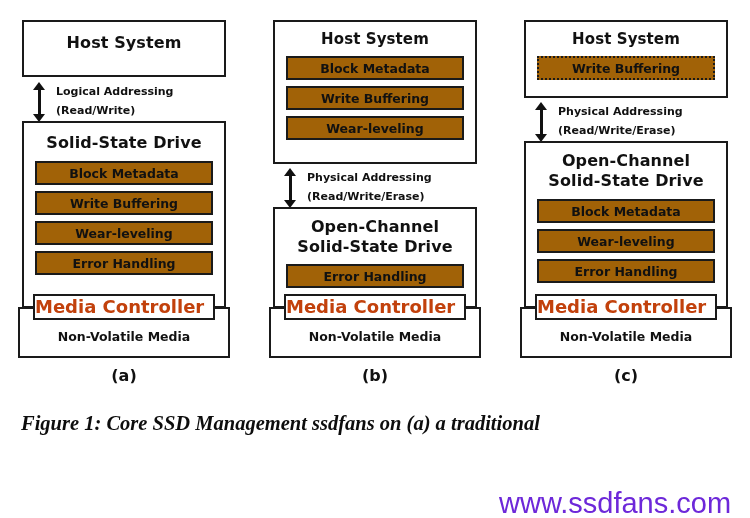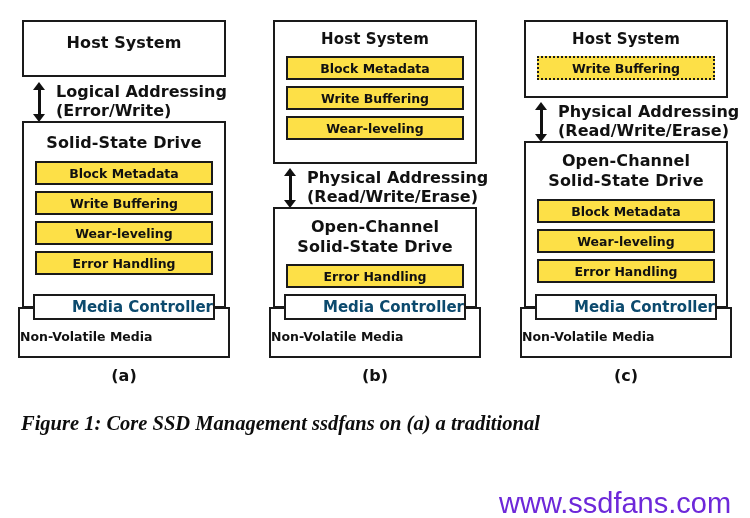--- a/index.html
+++ b/index.html
@@ -48,48 +48,49 @@
     letter-spacing: 0.1px;
     line-height: 20px;
     color: #111111;
   }
   .box-title.small { font-size: 15px; }
 
   
   .module {
     box-sizing: border-box;
     border: 2.2px solid #1a1a1a;
-    background: #fde047;
+    background: #a16207;
     text-align: center;
     font-size: 12.5px;
     font-weight: 600;
     line-height: 22px;
     height: 24px;
     color: #111111;
   }
   .module.dashed {
     border: 2.2px dotted #1a1a1a;
   }
 
   
   .media-controller {
     position: absolute;
     box-sizing: border-box;
     border: 2.5px solid #1a1a1a;
     background: #ffffff;
-    text-align: right;
-    font-size: 15px;
+    text-align: left;
+    font-size: 18px;
     font-weight: 600;
     line-height: 22px;
     height: 26px;
     z-index: 5;
-    color: #0c4a6e;
+    color: #c2410c;
   }
 
   .nvm-label {
+    text-align: center;
     font-size: 12.5px;
     font-weight: 600;
     color: #111111;
   }
 
   
   .link {
     position: absolute;
   }
   .arrow {
@@ -109,21 +110,21 @@
     left: 1px;
     width: 0; height: 0;
     border-left: 6.5px solid transparent;
     border-right: 6.5px solid transparent;
   }
   .arrow .head-up   { top: 0;    border-bottom: 8px solid #111111; }
   .arrow .head-down { bottom: 0; border-top: 8px solid #111111; }
 
   .link-label {
     position: absolute;
-    font-size: 16px;
+    font-size: 11px;
     font-weight: 600;
     line-height: 19px;
     color: #111111;
     white-space: nowrap;
   }
 
   
   .panel-letter {
     position: absolute;
     width: 204px;
@@ -173,21 +174,21 @@
     </div>
 
     <div class="link" style="left:10px; top:82px; width:194px; height:40px;">
       <div class="arrow" style="top:0; height:40px;">
         <div class="shaft" style="top:4px; bottom:4px;"></div>
         <div class="head-up"></div>
         <div class="head-down"></div>
       </div>
       <div class="link-label" style="left:24px; top:0px;">
         <div>Logical Addressing</div>
-        <div>(Error/Write)</div>
+        <div>(Read/Write)</div>
       </div>
     </div>
 
     <div class="box" style="left:0; top:121px; width:204px; height:187px;">
       <div class="box-title" style="margin-top:10px;">Solid-State Drive</div>
 
       <div style="padding:8px 11px 0 11px;">
         <div class="module">Block Metadata</div>
         <div class="module" style="margin-top:6px;">Write Buffering</div>
         <div class="module" style="margin-top:6px;">Wear-leveling</div>

